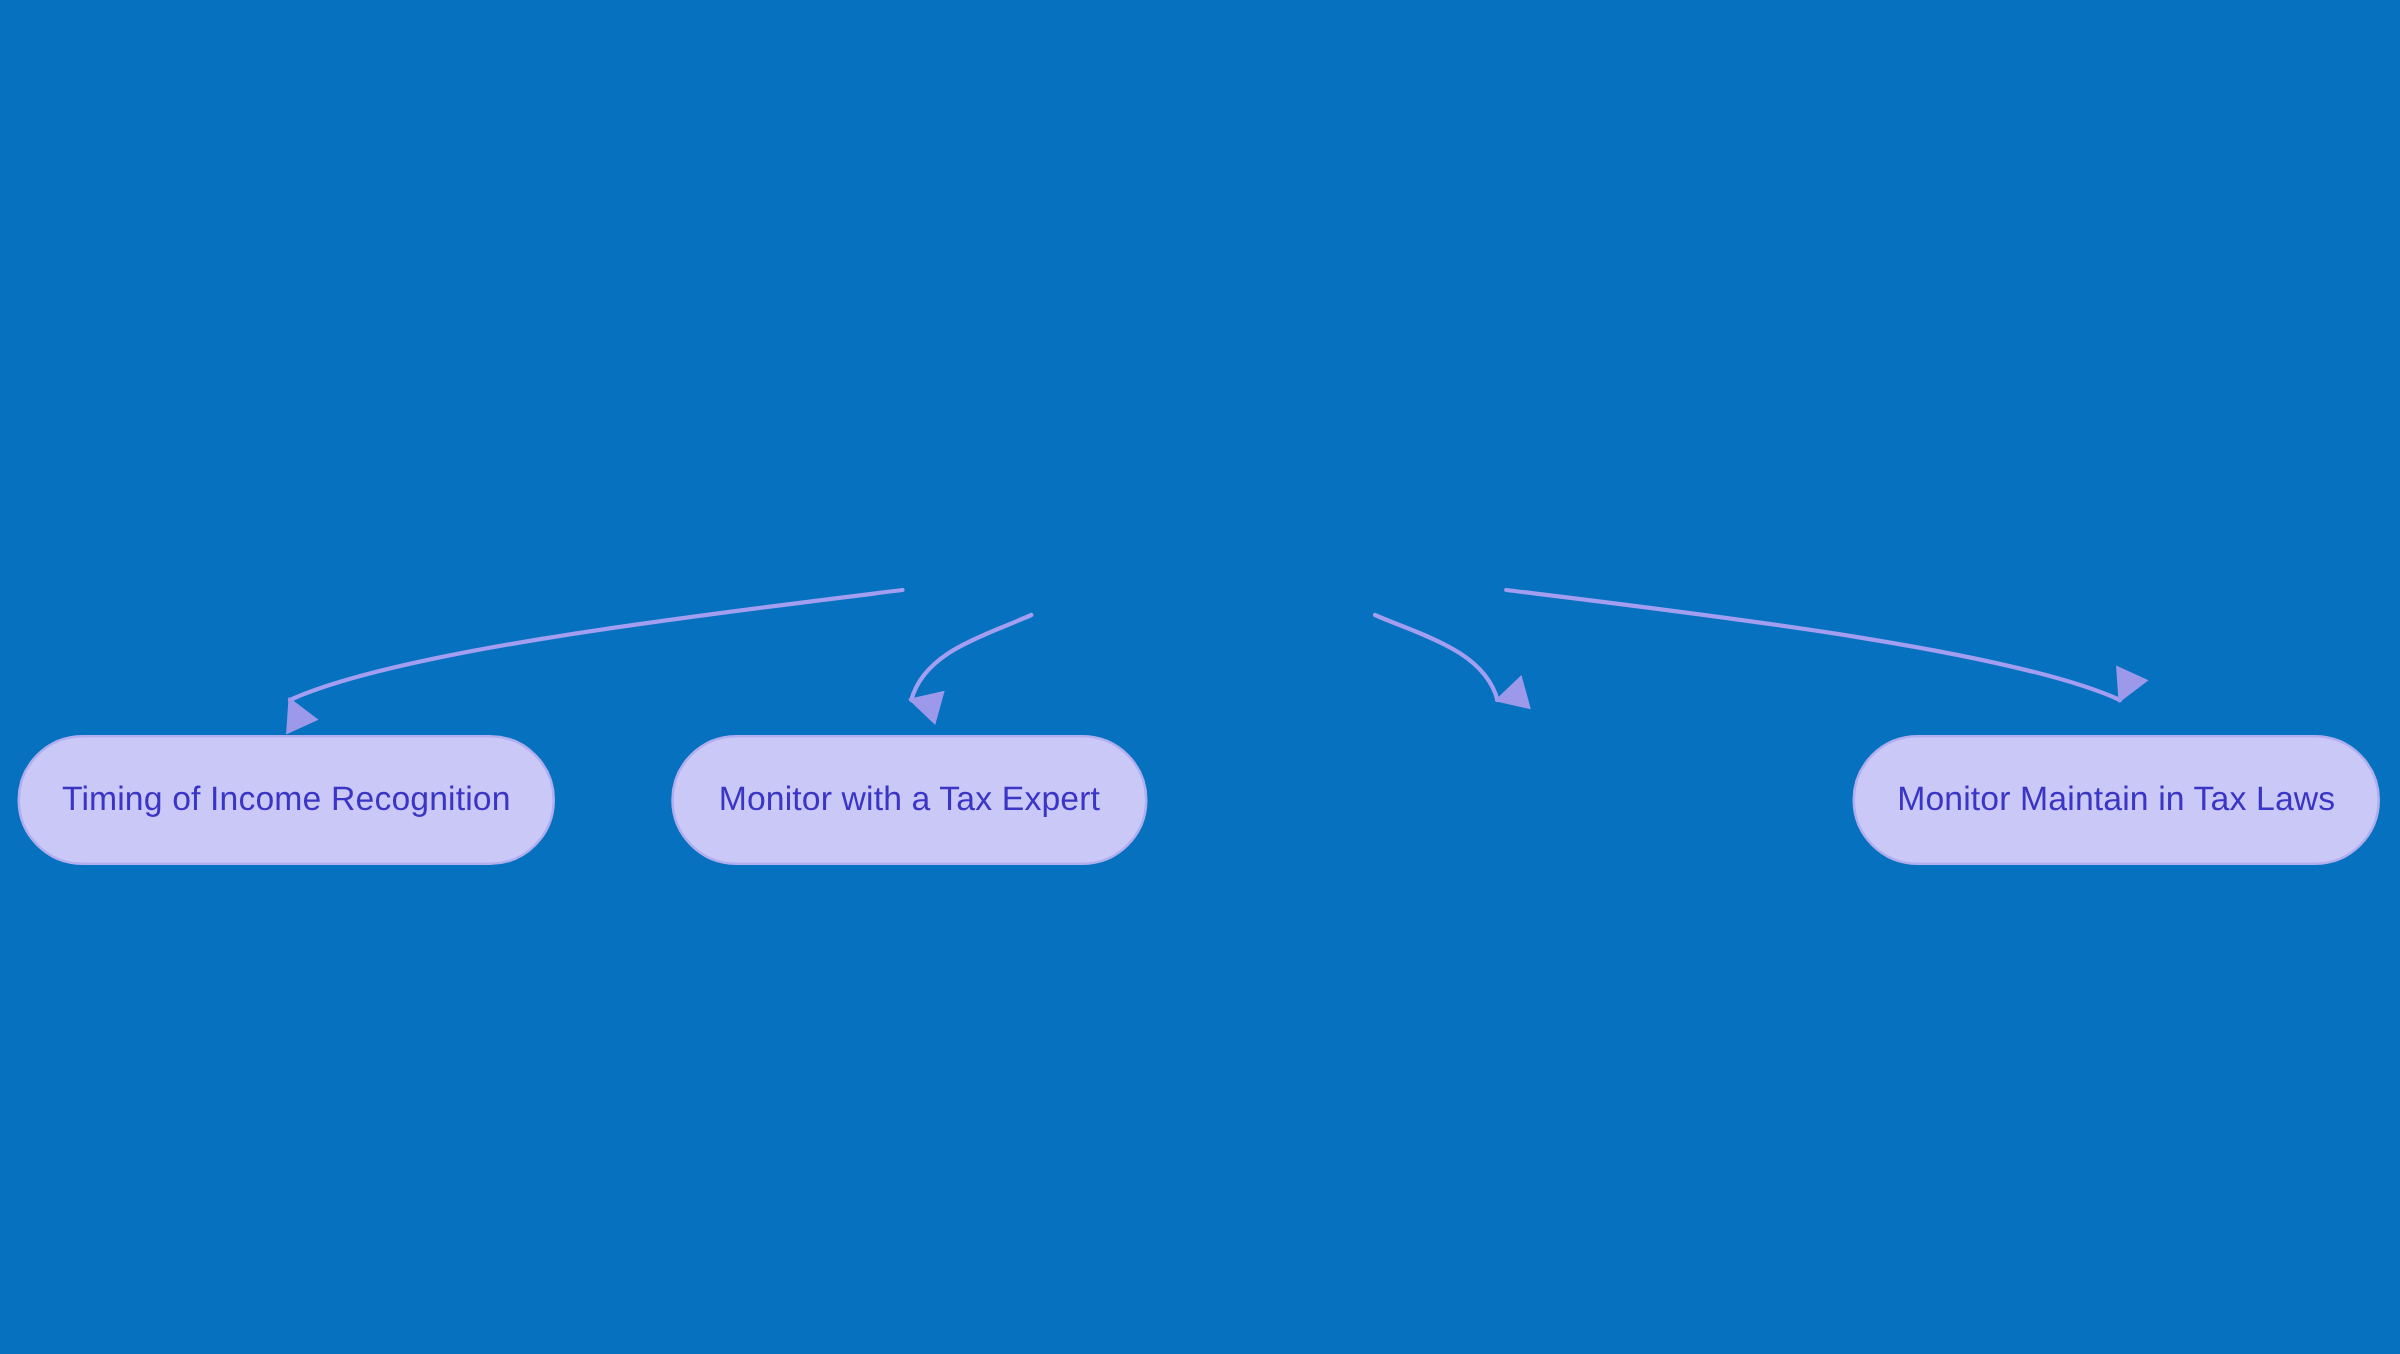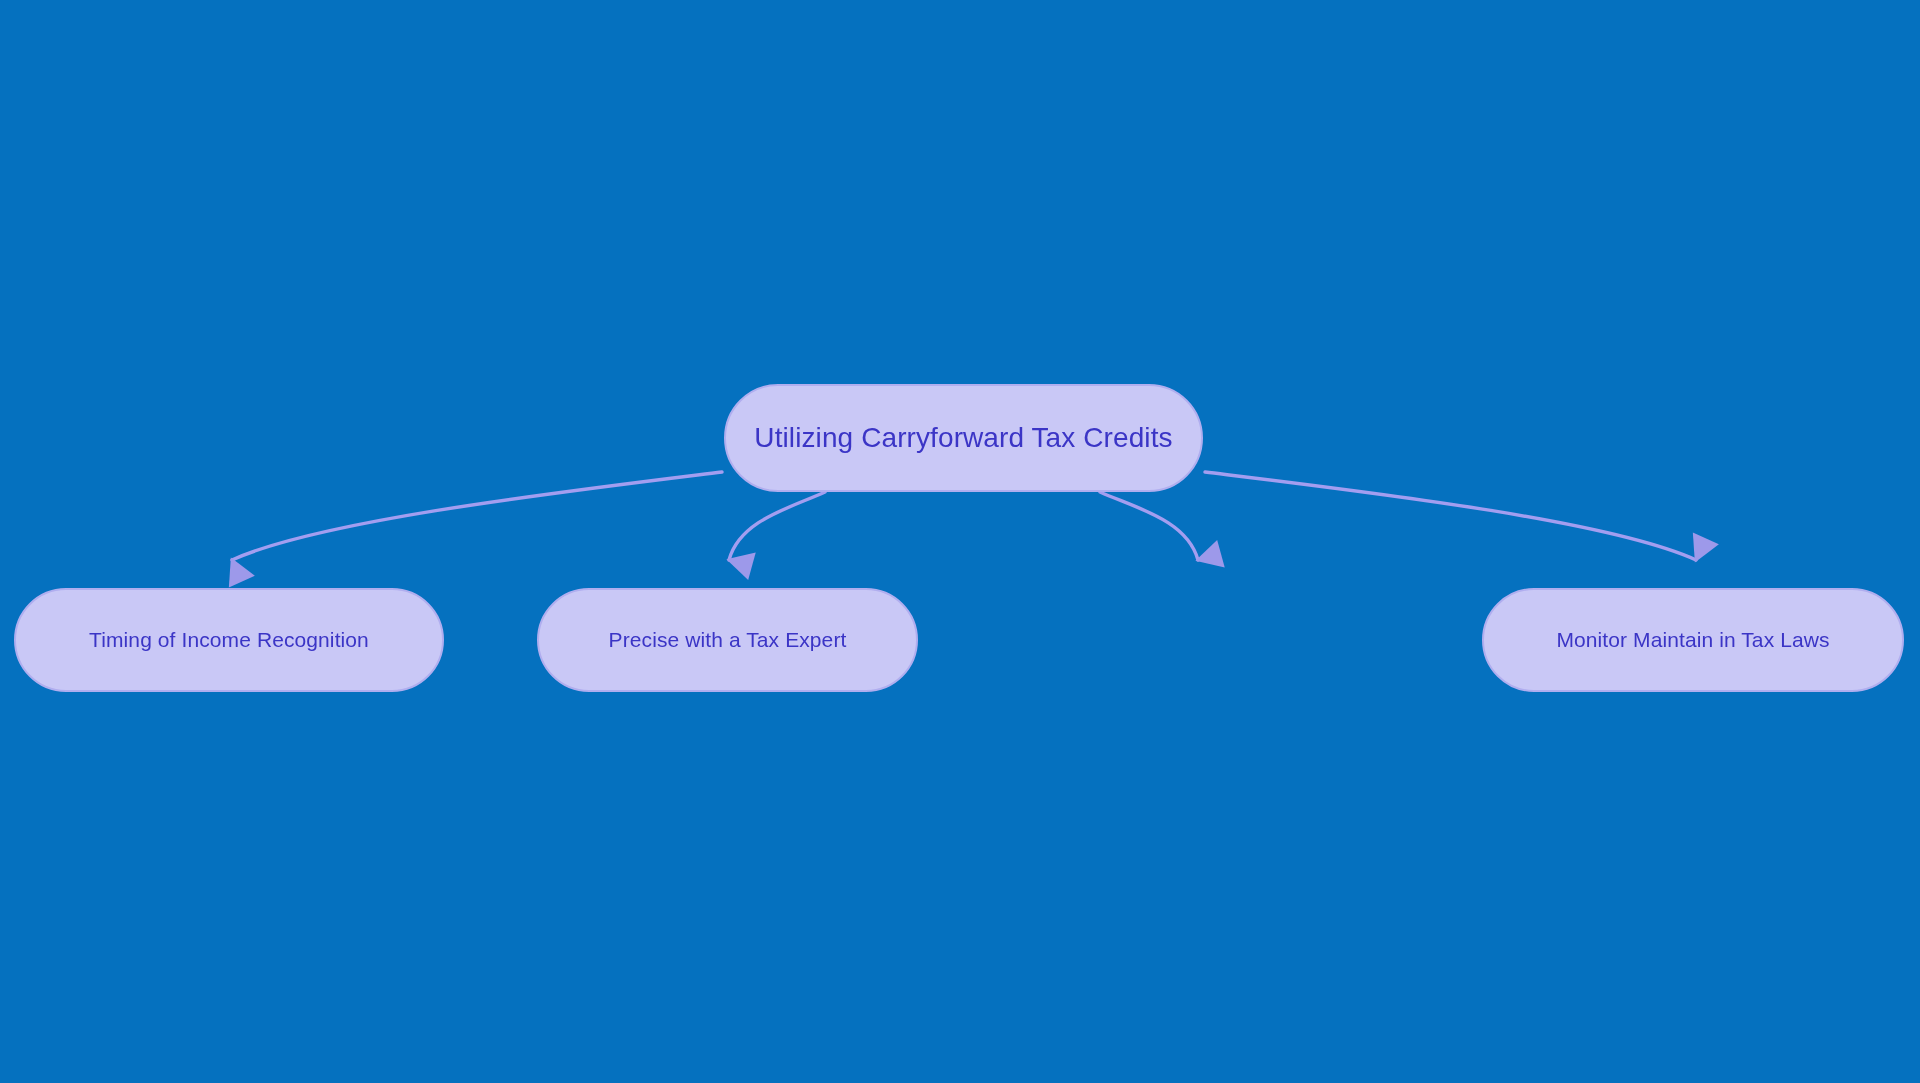--- a/index.html
+++ b/index.html
@@ -56,21 +56,21 @@
   #node-root {
     left: 724px;
     top: 384px;
     width: 479px;
     height: 108px;
     font-size: 28px;
   }
 
   .node-child {
     height: 104px;
-    font-size: 21px;
+    font-size: 27px;
     top: 588px;
     text-align: center;
   }
 
   #node-child-0 { left: 14px;   width: 430px; }
   #node-child-1 { left: 537px;  width: 381px; }
   #node-child-2 { left: 1011px; width: 378px; }
   #node-child-3 { left: 1482px; width: 422px; }
 </style>
 </head>
@@ -87,30 +87,27 @@
 
     <path d="M 722,472 C 560,492 320,520 232,560" fill="none" stroke="#a39ef0" stroke-width="3.4" stroke-linecap="round" marker-end="url(#arrow-down)"></path>
 
     <path d="M 825,492 C 790,508 740,520 729,560" fill="none" stroke="#a39ef0" stroke-width="3.4" stroke-linecap="round" marker-end="url(#arrow-down)"></path>
 
     <path d="M 1100,492 C 1136,508 1187,520 1198,560" fill="none" stroke="#a39ef0" stroke-width="3.4" stroke-linecap="round" marker-end="url(#arrow-down)"></path>
 
     <path d="M 1205,472 C 1368,492 1608,520 1696,560" fill="none" stroke="#a39ef0" stroke-width="3.4" stroke-linecap="round" marker-end="url(#arrow-down)"></path>
   </svg>
 
-  <div class="node" id="node-root">
-    <span class="node-label">Utilizing Carryforward Tax Credits</span>
-  </div>
 
   <div class="node node-child" id="node-child-0">
     <span class="node-label">Timing of Income Recognition</span>
   </div>
 
   <div class="node node-child" id="node-child-1">
-    <span class="node-label">Precise with a Tax Expert</span>
+    <span class="node-label">Monitor with a Tax Expert</span>
   </div>
 
 
   <div class="node node-child" id="node-child-3">
     <span class="node-label">Monitor Maintain in Tax Laws</span>
   </div>
 
 </div>
 
 </body></html>

